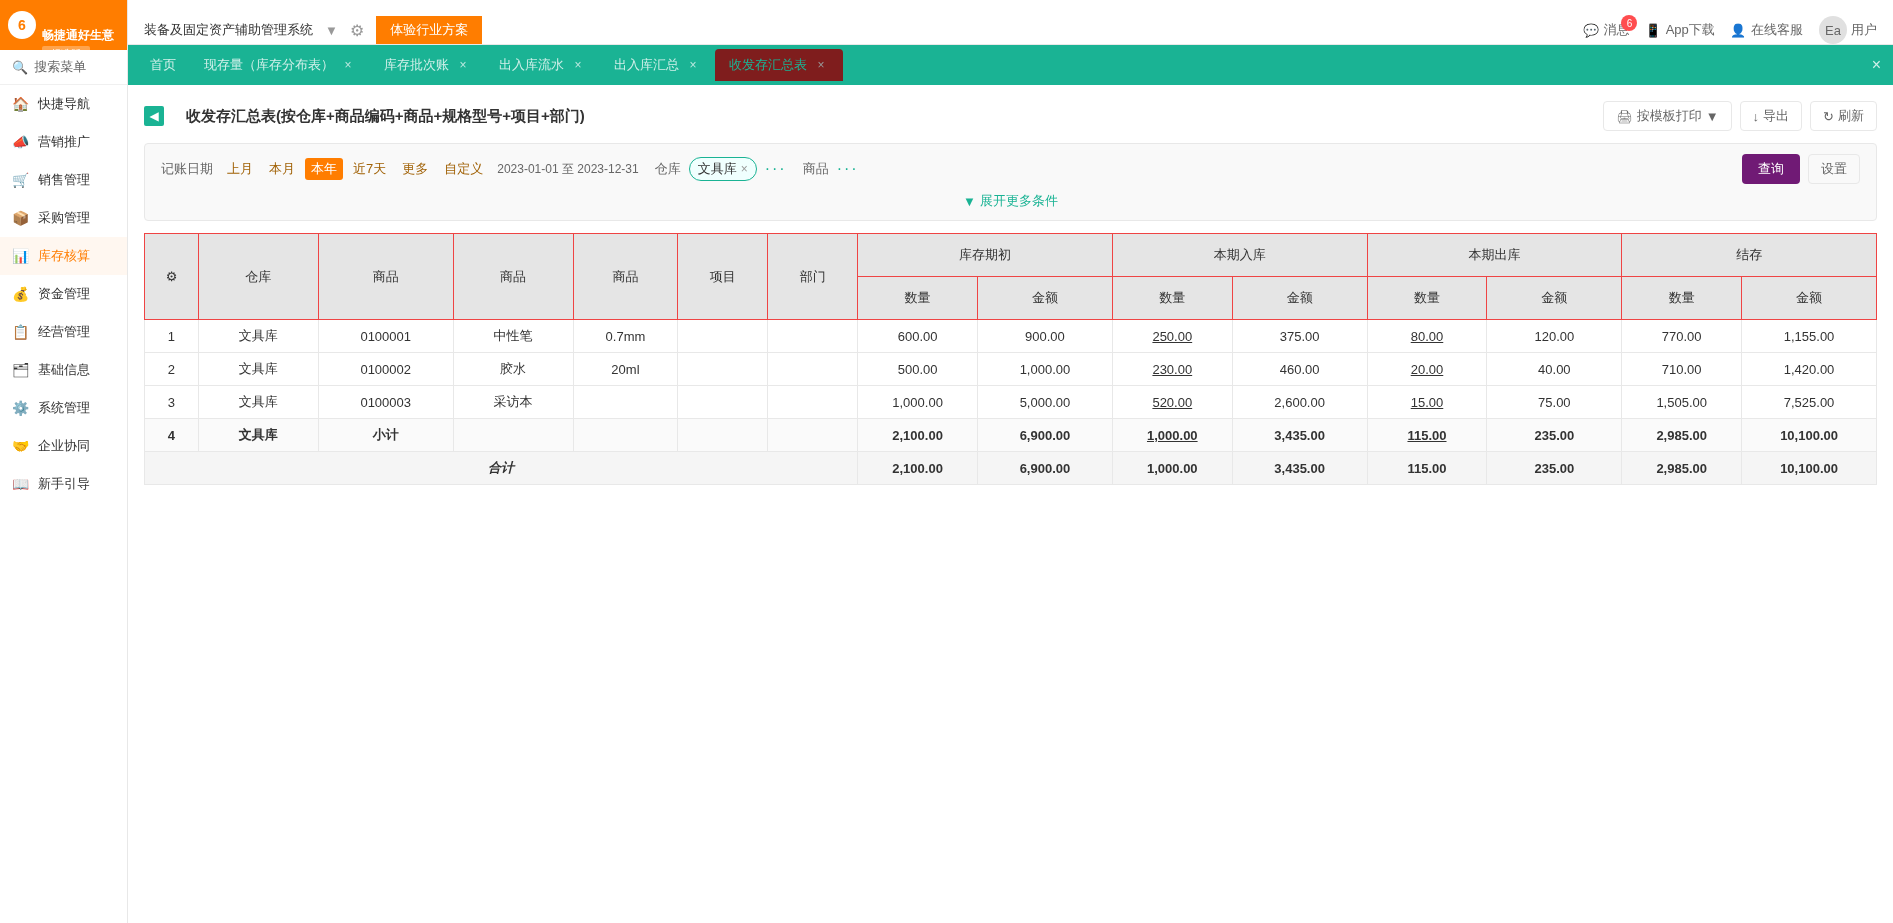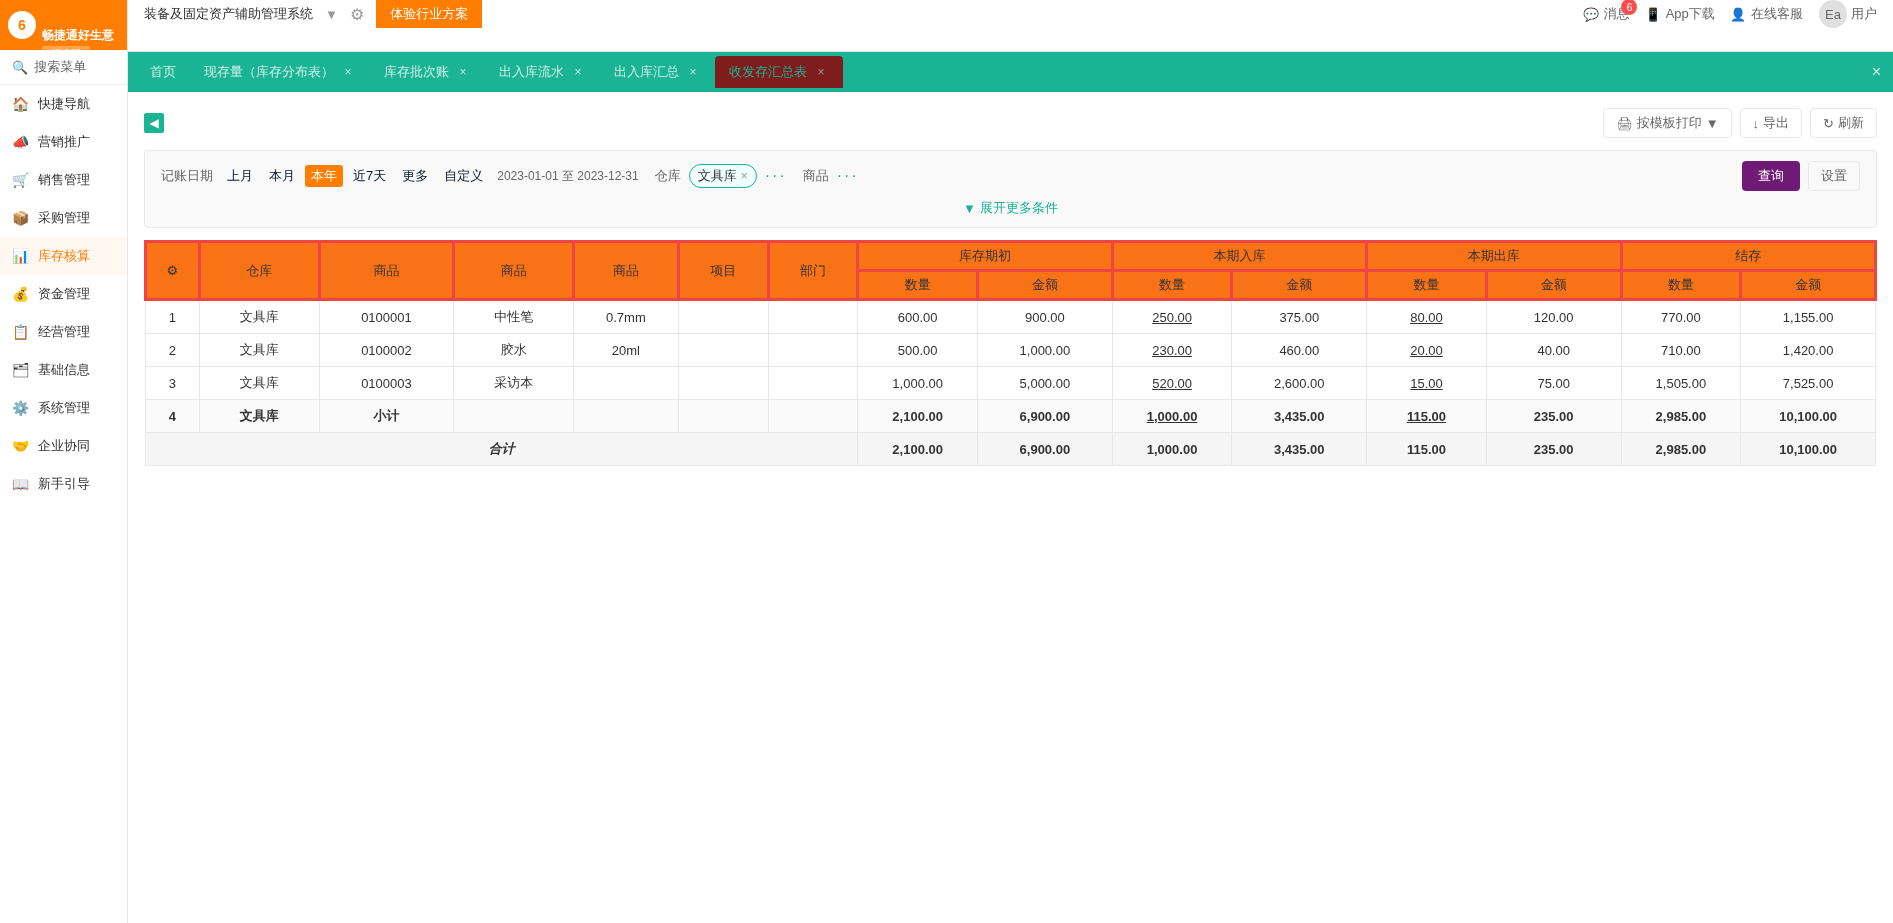--- a/index.html
+++ b/index.html
@@ -14,21 +14,21 @@
     .sidebar-search { display: flex; align-items: center; gap: 6px; padding: 8px 12px; color: #666; cursor: pointer; border-bottom: 1px solid #f0f0f0; }
     .sidebar-item { display: flex; align-items: center; gap: 8px; padding: 10px 12px; color: #333; cursor: pointer; }
     .sidebar-item.active { background: #fff7f0; color: #ff7d00; }
     .sidebar-item-icon { width: 18px; height: 18px; display: flex; align-items: center; justify-content: center; font-size: 14px; }
     .sidebar-item-label { font-size: 13px; }
 
     
     .main { flex: 1; display: flex; flex-direction: column; overflow: hidden; }
 
     
-    .top-header { background: #fff; border-bottom: 1px solid #e8e8e8; display: flex; align-items: flex-start; justify-content: space-between; padding: 0 16px; height: 52px; flex-shrink: 0; }
+    .top-header { background: #fff; border-bottom: 1px solid #e8e8e8; display: flex; align-items: flex-end; justify-content: space-between; padding: 0 16px; height: 45px; flex-shrink: 0; }
     .top-header-left { display: flex; align-items: center; gap: 12px; }
     .system-name { font-size: 13px; color: #333; }
     .system-dropdown { display: flex; align-items: center; gap: 4px; cursor: pointer; }
     .btn-experience { background: #ff7d00; color: #fff; border: none; border-radius: 0; padding: 5px 14px; cursor: pointer; font-size: 13px; }
     .top-header-right { display: flex; align-items: center; gap: 16px; }
     .header-action { display: flex; align-items: center; gap: 4px; color: #666; cursor: pointer; font-size: 12px; position: relative; }
     .badge { background: #ff4d4f; color: #fff; border-radius: 10px; font-size: 10px; padding: 0 4px; min-width: 16px; height: 16px; display: flex; align-items: center; justify-content: center; position: absolute; top: -6px; right: -8px; }
     .user-avatar { width: 28px; height: 28px; background: #e0e0e0; border-radius: 50%; display: flex; align-items: center; justify-content: center; font-size: 11px; color: #666; overflow: hidden; }
 
     
@@ -44,36 +44,36 @@
 
     
     .page-title { font-size: 15px; font-weight: bold; color: #333; margin-bottom: 14px; }
 
     
     .filter-bar { background: #f9f9f9; border: 1px solid #e8e8e8; border-radius: 4px; padding: 10px 16px; margin-bottom: 12px; }
     .filter-row { display: flex; gap: 16px; flex-wrap: wrap; }
     .filter-item { display: flex; align-items: center; gap: 8px; }
     .filter-label { color: #666; font-size: 13px; white-space: nowrap; }
     .date-btn-group { display: flex; gap: 4px; align-items: center; }
-    .date-btn { background: none; border: none; cursor: pointer; color: #0f172a; font-size: 13px; padding: 2px 6px; border-radius: 3px; }
+    .date-btn { background: none; border: none; cursor: pointer; color: #a16207; font-size: 13px; padding: 2px 6px; border-radius: 3px; }
     .date-btn.active { background: #ff7d00; color: #fff; border-radius: 3px; }
     .date-range { color: #666; font-size: 12px; white-space: nowrap; }
     .filter-tag { background: #f0fffe; border: 1px solid #1ab394; border-radius: 12px; padding: 2px 8px; display: flex; align-items: center; gap: 4px; color: #333; font-size: 13px; }
     .filter-tag-close { color: #999; cursor: pointer; font-size: 12px; }
     .filter-ellipsis { color: #1ab394; cursor: pointer; font-size: 16px; letter-spacing: 2px; }
     .expand-btn { display: flex; align-items: center; justify-content: center; margin: 8px auto 0; color: #1ab394; cursor: pointer; font-size: 12px; gap: 4px; }
     .btn-print { background: none; border: 1px solid #e8e8e8; border-radius: 4px; padding: 5px 12px; cursor: pointer; color: #666; font-size: 13px; display: flex; align-items: center; gap: 4px; }
     .btn-export { background: none; border: 1px solid #e8e8e8; border-radius: 4px; padding: 5px 12px; cursor: pointer; color: #666; font-size: 13px; display: flex; align-items: center; gap: 4px; }
     .btn-refresh { background: none; border: 1px solid #e8e8e8; border-radius: 4px; padding: 5px 12px; cursor: pointer; color: #666; font-size: 13px; display: flex; align-items: center; gap: 4px; }
     .btn-query { background: #701a75; color: #fff; border: none; border-radius: 4px; padding: 5px 16px; cursor: pointer; font-size: 13px; }
     .btn-settings { background: none; border: 1px solid #e8e8e8; border-radius: 4px; padding: 5px 12px; cursor: pointer; color: #666; font-size: 13px; }
 
     
     .data-table { width: 100%; border-collapse: collapse; font-size: 13px; }
-    .data-table th { background: #f97316; border: 3px solid #ef4444; padding: 4px 10px; text-align: center; color: #333; font-weight: normal; white-space: nowrap; }
+    .data-table th { background: #e5e5e5; border: 1px solid #ef4444; padding: 12px 10px; text-align: center; color: #333; font-weight: normal; white-space: nowrap; }
     .data-table td { border: 1px solid #e8e8e8; padding: 7px 10px; text-align: center; color: #333; }
     .data-table .subtotal td { font-weight: bold; background: #fafafa; }
     .data-table .total-row td { background: #f5f5f5; font-weight: bold; }
     .col-warehouse { width: 80px; }
     .col-code { width: 90px; }
     .col-name { width: 80px; }
     .col-spec { width: 70px; }
     .col-project { width: 60px; }
     .col-dept { width: 60px; }
     .col-num-val { width: 80px; }
@@ -206,20 +206,21 @@
       <span class="tab-close">×</span>
     </div>
     <div class="tab-bar-close">×</div>
   </div>
 
   <div class="content">
 
     <div style="display:flex;align-items:center;justify-content:space-between;margin-bottom:12px;">
       <div style="display:flex;align-items:center;gap:10px;">
         <button class="collapse-btn">◀</button>
+        <h2 class="page-title" style="margin-bottom:0;">收发存汇总表(按仓库+商品编码+商品+规格型号+项目+部门)</h2>
       </div>
       <div style="display:flex;align-items:center;gap:8px;">
         <button class="btn-print">
           <span>🖨</span>
           <span>按模板打印</span>
           <span>▼</span>
         </button>
         <button class="btn-export">
           <span>↓</span>
           <span>导出</span>

